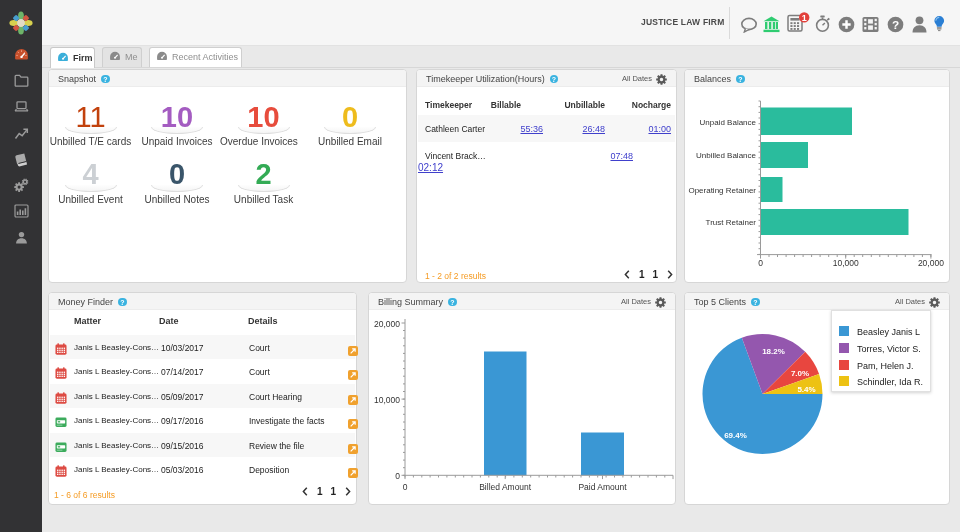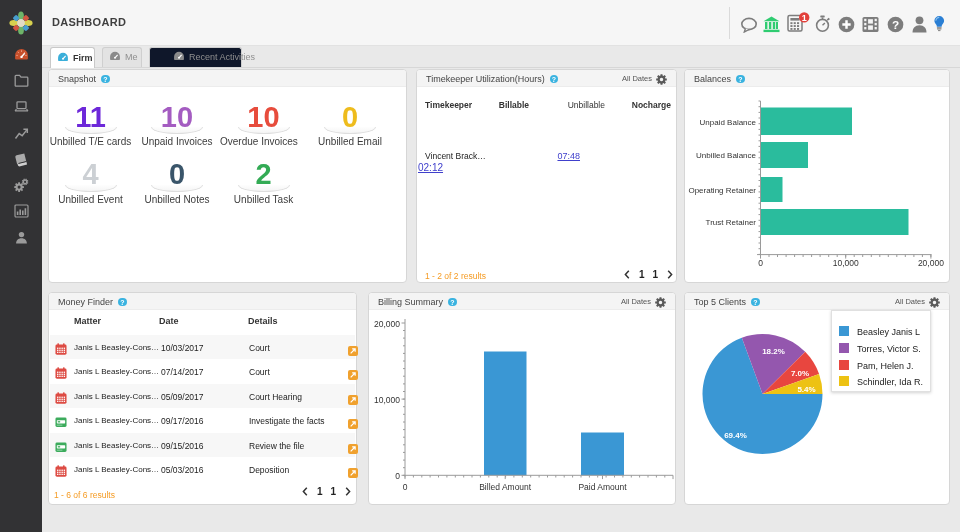--- a/index.html
+++ b/index.html
@@ -73,21 +73,21 @@
     <div style="position:absolute;left:0;top:204px;width:42px;text-align:center"><svg width="15" height="14" viewBox="0 0 15 14">
         <rect x="1" y="1" width="13" height="12" rx="1" fill="none" stroke="#9b9b9b" stroke-width="1.2"></rect>
         <path d="M3.6,11 v-3.4 M6.2,11 v-5.6 M8.8,11 v-4.4 M11.4,11 v-6.8" stroke="#9b9b9b" stroke-width="1.6"></path>
       </svg></div>
     <div style="position:absolute;left:0;top:230px;width:42px;text-align:center"><svg width="15" height="13" viewBox="0 0 15 13">
         <circle cx="7.5" cy="3.6" r="2.7" fill="#9b9b9b"></circle>
         <path d="M7.5,7.2 c-3.4,0 -5.4,2.2 -5.4,5.3 h10.8 c0,-3.1 -2,-5.3 -5.4,-5.3 Z" fill="#9b9b9b"></path>
       </svg></div>
 </div>
 <div style="position:absolute;left:42px;top:0;right:0;height:46px;background:#f6f6f6;border-bottom:1px solid #e2e2e2">
-  <div style="position:absolute;left:10px;top:0;line-height:45px;font-size:11px;font-weight:bold;color:#3f3f3f;letter-spacing:0.3px">DASHBOARD</div>
+  <div style="position:absolute;left:599px;top:0;line-height:45px;font-size:8.5px;font-weight:bold;color:#4a4a4a;letter-spacing:0.2px">JUSTICE LAW FIRM</div>
   <div style="position:absolute;left:687px;top:7px;height:32px;width:1px;background:#dadada"></div>
   <div style="position:absolute;left:698px;top:17px"><svg width="18" height="16" viewBox="0 0 18 16">
         <ellipse cx="9" cy="7" rx="7.2" ry="5.6" fill="none" stroke="#7d7d7d" stroke-width="1.6"></ellipse>
         <path d="M5.4,11.5 L4.3,15 L9.6,12.2" fill="#f5f5f5" stroke="#7d7d7d" stroke-width="1.4"></path>
       </svg></div>
     <div style="position:absolute;left:721px;top:16px"><svg width="17" height="17" viewBox="0 0 17 17">
         <g fill="#2fcc71">
           <polygon points="8.5,0.5 16.5,5.2 0.5,5.2"></polygon>
           <rect x="2" y="6" width="2.4" height="7"></rect>
           <rect x="5.9" y="6" width="2.4" height="7"></rect>
@@ -156,32 +156,32 @@
 <div style="position:absolute;left:50px;top:47px;width:45px;height:21px;background:#fff;border:1px solid #c9c9c9;border-bottom:none;border-radius:3px 3px 0 0;font-size:9px;font-weight:bold;color:#333;line-height:20px;padding-left:6px;white-space:nowrap"><svg width="12" height="10" viewBox="0 0 15 13" style="vertical-align:-1px;margin-right:4px">
       <path d="M7.5,1 A6.4,6.4 0 0 1 13.9,7.4 L13.9,10.6 A1,1 0 0 1 12.9,11.6 L2.1,11.6 A1,1 0 0 1 1.1,10.6 L1.1,7.4 A6.4,6.4 0 0 1 7.5,1 Z" fill="#3bafda"></path>
       <path d="M7.5,8.9 L10.9,5.1" stroke="#fff" stroke-width="1.5"></path>
       <circle cx="7.5" cy="8.9" r="1.3" fill="#fff"></circle>
     </svg>Firm</div>
 <div style="position:absolute;left:102px;top:47px;width:40px;height:20px;background:#e3e3e3;border:1px solid #cfcfcf;border-bottom:none;border-radius:3px 3px 0 0;font-size:9px;color:#8f8f8f;line-height:19px;padding-left:6px;white-space:nowrap"><svg width="12" height="10" viewBox="0 0 15 13" style="vertical-align:-1px;margin-right:4px">
       <path d="M7.5,1 A6.4,6.4 0 0 1 13.9,7.4 L13.9,10.6 A1,1 0 0 1 12.9,11.6 L2.1,11.6 A1,1 0 0 1 1.1,10.6 L1.1,7.4 A6.4,6.4 0 0 1 7.5,1 Z" fill="#8b8b8b"></path>
       <path d="M7.5,8.9 L10.9,5.1" stroke="#fff" stroke-width="1.5"></path>
       <circle cx="7.5" cy="8.9" r="1.3" fill="#fff"></circle>
     </svg>Me</div>
-<div style="position:absolute;left:149px;top:47px;width:93px;height:20px;background:#0f172a;border:1px solid #cfcfcf;border-bottom:none;border-radius:3px 3px 0 0;font-size:9px;color:#8f8f8f;line-height:19px;padding-left:23px;white-space:nowrap"><svg width="12" height="10" viewBox="0 0 15 13" style="vertical-align:-1px;margin-right:4px">
+<div style="position:absolute;left:149px;top:47px;width:93px;height:20px;background:#ffffff;border:1px solid #cfcfcf;border-bottom:none;border-radius:3px 3px 0 0;font-size:9px;color:#8f8f8f;line-height:19px;padding-left:6px;white-space:nowrap"><svg width="12" height="10" viewBox="0 0 15 13" style="vertical-align:-1px;margin-right:4px">
       <path d="M7.5,1 A6.4,6.4 0 0 1 13.9,7.4 L13.9,10.6 A1,1 0 0 1 12.9,11.6 L2.1,11.6 A1,1 0 0 1 1.1,10.6 L1.1,7.4 A6.4,6.4 0 0 1 7.5,1 Z" fill="#8b8b8b"></path>
       <path d="M7.5,8.9 L10.9,5.1" stroke="#fff" stroke-width="1.5"></path>
       <circle cx="7.5" cy="8.9" r="1.3" fill="#fff"></circle>
     </svg>Recent Activities</div>
 
 <div class="panel" style="left:48px;top:69px;width:359px;height:214px">
   <div class="phead">Snapshot<span class="hq">?</span></div>
   <div style="position:absolute;left:-2.0px;top:56.5px;width:87px">
       <div class="oval"></div>
     </div>
-    <div style="position:absolute;left:-2.0px;top:32.5px;width:87px;text-align:center;font-size:29px;font-weight:bold;color:#6d28d9;line-height:29px">11</div>
+    <div style="position:absolute;left:-2.0px;top:32.5px;width:87px;text-align:center;font-size:29px;font-weight:normal;color:#c2410c;line-height:29px">11</div>
     <div style="position:absolute;left:-2.0px;top:66px;width:87px;text-align:center;font-size:10px;color:#3c3c3c;white-space:nowrap">Unbilled T/E cards</div>
     <div style="position:absolute;left:84.5px;top:56.5px;width:87px">
       <div class="oval"></div>
     </div>
     <div style="position:absolute;left:84.5px;top:32.5px;width:87px;text-align:center;font-size:29px;font-weight:bold;color:#a45cc1;line-height:29px">10</div>
     <div style="position:absolute;left:84.5px;top:66px;width:87px;text-align:center;font-size:10px;color:#3c3c3c;white-space:nowrap">Unpaid Invoices</div>
     <div style="position:absolute;left:171.0px;top:56.5px;width:87px">
       <div class="oval"></div>
     </div>
     <div style="position:absolute;left:171.0px;top:32.5px;width:87px;text-align:center;font-size:29px;font-weight:bold;color:#e74c3c;line-height:29px">10</div>
@@ -206,27 +206,33 @@
     </div>
     <div style="position:absolute;left:171.0px;top:89.5px;width:87px;text-align:center;font-size:29px;font-weight:bold;color:#33ab55;line-height:29px">2</div>
     <div style="position:absolute;left:171.0px;top:124px;width:87px;text-align:center;font-size:10px;color:#3c3c3c;white-space:nowrap">Unbilled Task</div>
 </div>
 
 <div class="panel" style="left:416px;top:69px;width:261px;height:214px">
   <div class="phead">Timekeeper Utilization(Hours)<span class="hq">?</span><span class="alldates">All Dates</span><svg style="position:absolute;right:9px;top:3.5px" width="11" height="11" viewBox="0 0 12 12">
         <path d="M10.24,7.18 L11.81,7.04 L11.81,4.96 L10.24,4.82 L9.83,3.84 L10.84,2.63 L9.37,1.16 L8.16,2.17 L7.18,1.76 L7.04,0.19 L4.96,0.19 L4.82,1.76 L3.84,2.17 L2.63,1.16 L1.16,2.63 L2.17,3.84 L1.76,4.82 L0.19,4.96 L0.19,7.04 L1.76,7.18 L2.17,8.16 L1.16,9.37 L2.63,10.84 L3.84,9.83 L4.82,10.24 L4.96,11.81 L7.04,11.81 L7.18,10.24 L8.16,9.83 L9.37,10.84 L10.84,9.37 L9.83,8.16 Z M7.90,6.00 A1.9,1.9 0 1 0 4.10,6.00 A1.9,1.9 0 1 0 7.90,6.00 Z" fill="#5a5a5a" fill-rule="evenodd"></path>
       </svg></div>
   <div style="position:absolute;left:8px;top:30px;font-size:8.5px;font-weight:bold;color:#333">Timekeeper</div>
-  <div style="position:absolute;left:0;top:30px;width:112px;text-align:right;font-size:8.5px;font-weight:bold;color:#333">Billable</div>
-  <div style="position:absolute;left:0;top:30px;width:188px;text-align:right;font-size:8.5px;font-weight:normal;color:#333">Unbillable</div>
+  <div style="position:absolute;left:0;top:30px;width:104px;text-align:right;font-size:8.5px;font-weight:bold;color:#333">Billable</div>
+  <div style="position:absolute;left:0;top:30px;width:188px;text-align:right;font-size:8.5px;font-weight:bold;color:#333">Unbillable</div>
   <div style="position:absolute;left:0;top:30px;width:254px;text-align:right;font-size:8.5px;font-weight:bold;color:#333">Nocharge</div>
+  <div style="position:absolute;left:1px;right:1px;top:45px;height:27px;background:#f7f7f7">
+    <div style="position:absolute;left:7px;top:9px;font-size:8.5px;color:#222">Cathleen Carter</div>
+    <div style="position:absolute;left:0;top:9px;width:125px;text-align:right;font-size:9px"><a class="lnk">55:36</a></div>
+    <div style="position:absolute;left:0;top:9px;width:187px;text-align:right;font-size:9px"><a class="lnk">26:48</a></div>
+    <div style="position:absolute;left:0;top:9px;width:253px;text-align:right;font-size:9px"><a class="lnk">01:00</a></div>
+  </div>
   <div style="position:absolute;left:1px;right:1px;top:72px;height:27px;background:#fff">
     <div style="position:absolute;left:7px;top:9px;font-size:8.5px;color:#222">Vincent Brack…</div>
     <div style="position:absolute;left:0;top:20px;width:125px;text-align:left;font-size:10px"><a class="lnk">02:12</a></div>
-    <div style="position:absolute;left:0;top:9px;width:162px;text-align:right;font-size:9px"><a class="lnk">07:48</a></div>
+    <div style="position:absolute;left:0;top:9px;width:215px;text-align:right;font-size:9px"><a class="lnk">07:48</a></div>
   </div>
   <div class="orange" style="left:8px;top:201px">1 - 2 of 2 results</div>
   <div class="pager" style="right:3px;top:199px">
       <svg width="6" height="9" viewBox="0 0 6 9" style="margin-right:5px">
         <path d="M4.8,0.8 L1.4,4.5 L4.8,8.2" stroke="#333" stroke-width="1.5" fill="none"></path>
       </svg>
       <b>1</b>
       <b>1</b>
       <svg width="6" height="9" viewBox="0 0 6 9" style="margin-left:5px">
         <path d="M1.2,0.8 L4.6,4.5 L1.2,8.2" stroke="#333" stroke-width="1.5" fill="none"></path>

